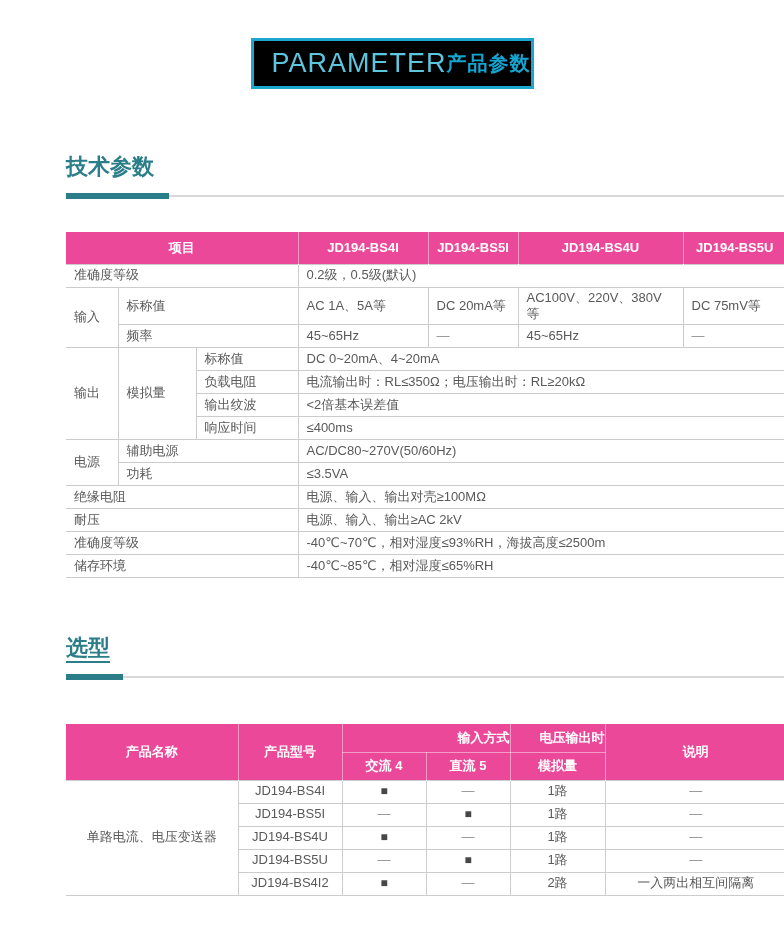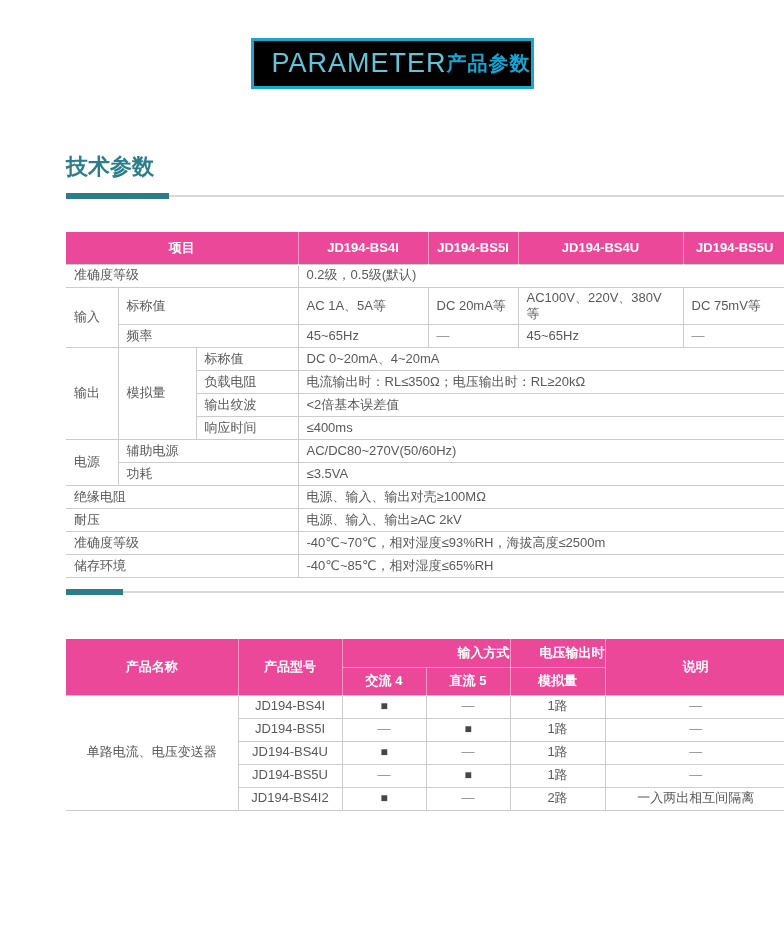--- a/index.html
+++ b/index.html
@@ -156,20 +156,21 @@
           <td colspan="3">准确度等级</td>
           <td colspan="4">-40℃~70℃，相对湿度≤93%RH，海拔高度≤2500m</td>
         </tr>
         <tr>
           <td colspan="3">储存环境</td>
           <td colspan="4">-40℃~85℃，相对湿度≤65%RH</td>
         </tr>
       </tbody>
     </table>
 
+    <div class="sec-title sel-title underlined"><span>选型</span></div>
     <div class="rule w-sel">
       <div class="gray"></div>
       <div class="teal"></div>
     </div>
 
     <table class="sel-table">
       <colgroup>
         <col style="width:172px">
           <col style="width:104px">
           <col style="width:84px">

